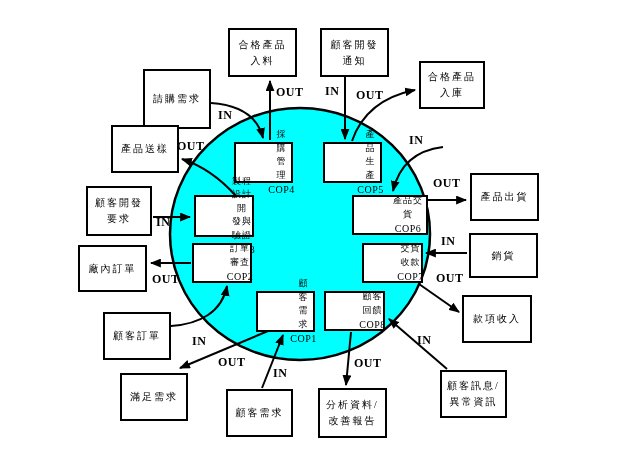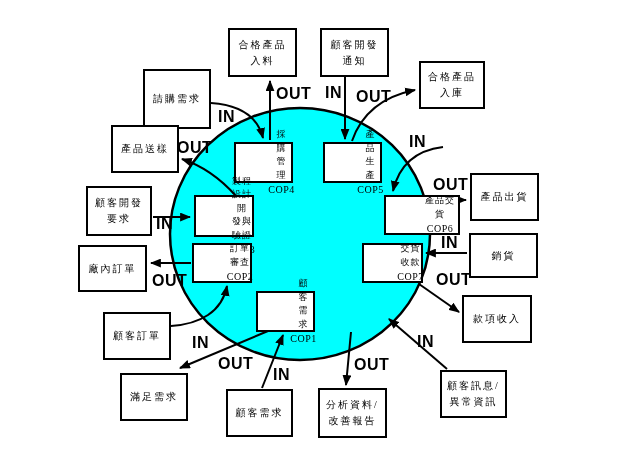--- a/index.html
+++ b/index.html
@@ -12,22 +12,22 @@
     position:absolute; box-sizing:border-box; background:#ffffff;
     border:2px solid #000; display:flex; flex-direction:column;
     align-items:center; justify-content:center; text-align:center;
     color:#000; z-index:2;
   }
   .ext  { font-size:10px; letter-spacing:2px; line-height:1.6; }
   .cop  { font-size:9px;  letter-spacing:1px; line-height:1.5;padding-left:36px; }
   .cop .code { font-size:10px; letter-spacing:0.5px; }
   .flow-label {
     position:absolute; z-index:3; color:#000;
-    font-family:Liberation Sans, sans-serif;
-    font-weight:bold; font-size:16px; letter-spacing:0.5px;
+    font-family:Liberation Serif, serif;
+    font-weight:bold; font-size:12px; letter-spacing:0.5px;
   }
 </style>
 </head>
 <body>
 
 <div id="stage">
 
   <svg id="arrow-layer" width="631" height="449">
     <defs>
       <marker id="ah" viewBox="0 0 10 8" refX="9" refY="4" markerWidth="11" markerHeight="9" orient="auto" markerUnits="userSpaceOnUse">
@@ -113,35 +113,39 @@
   </div>
   <div class="box cop" style="left:323px;top:142px;width:59px;height:41px">
     <span>產品生產</span>
     <span class="code">COP5</span>
   </div>
   <div class="box cop" style="left:194px;top:195px;width:60px;height:42px">
     <span>製程設計開</span>
     <span>發與驗證</span>
     <span class="code">COP3</span>
   </div>
-  <div class="box cop" style="left:384px;top:195px;width:76px;height:40px">
+  <div class="box cop" style="left:352px;top:195px;width:76px;height:40px">
     <span>產品交貨</span>
     <span class="code">COP6</span>
   </div>
   <div class="box cop" style="left:192px;top:243px;width:60px;height:40px">
     <span>訂單審查</span>
     <span class="code">COP2</span>
   </div>
   <div class="box cop" style="left:362px;top:243px;width:61px;height:40px">
     <span>交貨收款</span>
     <span class="code">COP7</span>
   </div>
   <div class="box cop" style="left:256px;top:291px;width:59px;height:41px">
     <span>顧客需求</span>
     <span class="code">COP1</span>
+  </div>
+  <div class="box cop" style="left:324px;top:291px;width:61px;height:40px">
+    <span>顧客回饋</span>
+    <span class="code">COP8</span>
   </div>
 
   <div class="flow-label" style="left:218px;top:108px">IN</div>
   <div class="flow-label" style="left:276px;top:85px">OUT</div>
   <div class="flow-label" style="left:325px;top:84px">IN</div>
   <div class="flow-label" style="left:356px;top:88px">OUT</div>
   <div class="flow-label" style="left:409px;top:133px">IN</div>
   <div class="flow-label" style="left:433px;top:176px">OUT</div>
   <div class="flow-label" style="left:441px;top:234px">IN</div>
   <div class="flow-label" style="left:436px;top:271px">OUT</div>

